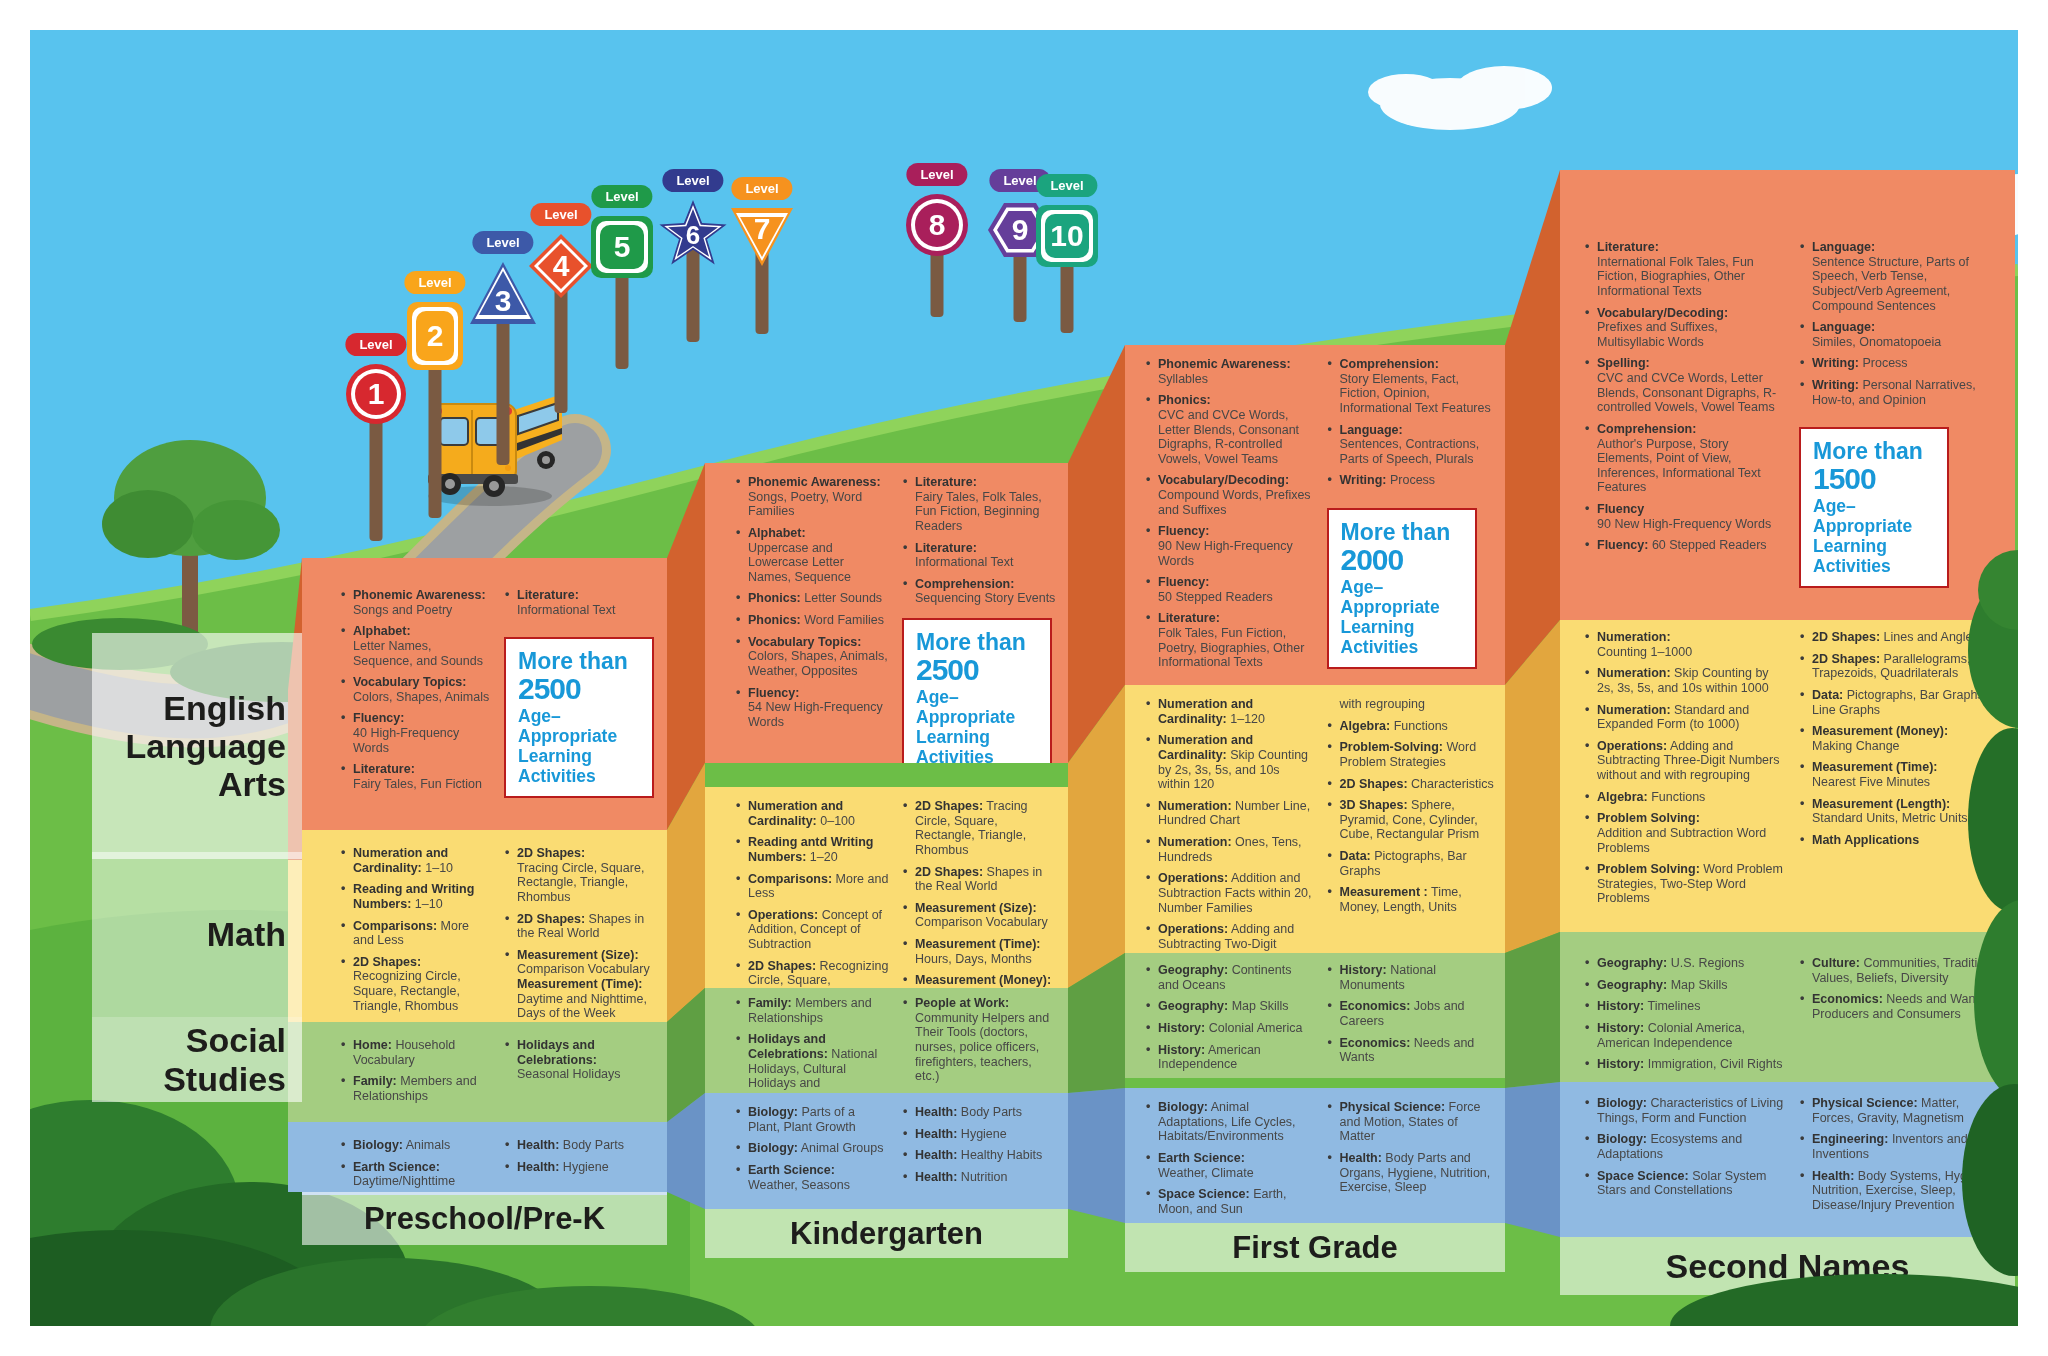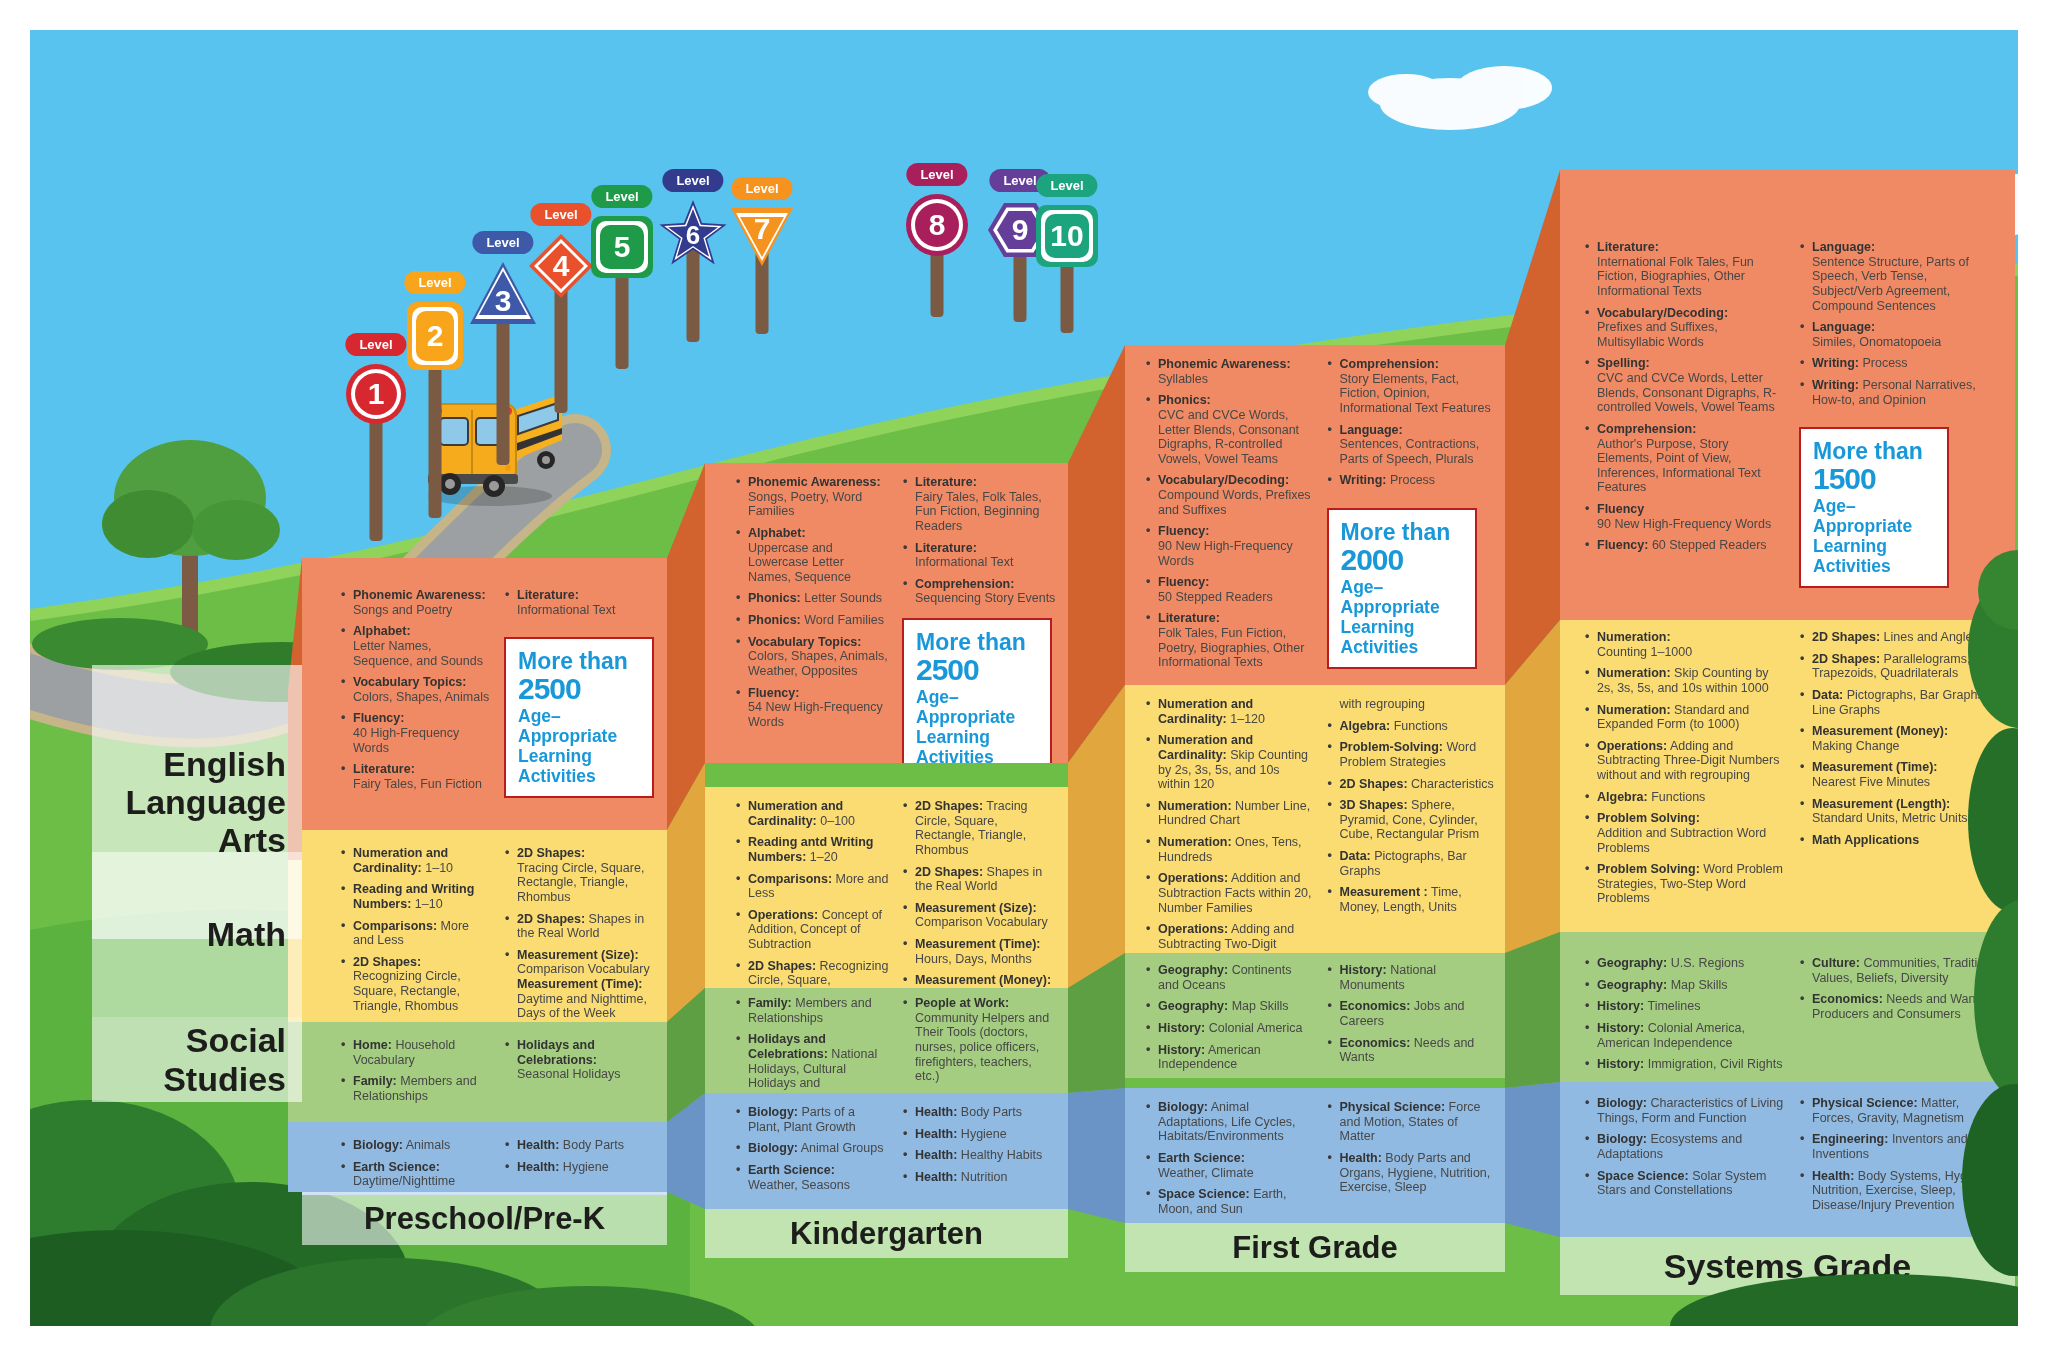--- a/index.html
+++ b/index.html
@@ -26,21 +26,21 @@
   .shp-dia{clip-path:polygon(50% 0,100% 50%,50% 100%,0 50%);}
   .shp-star{clip-path:polygon(50% 0%,63% 33%,98% 35%,70% 56%,81% 92%,50% 71%,19% 92%,30% 56%,2% 35%,37% 33%);}
   .shp-hex{clip-path:polygon(25% 5%,75% 5%,100% 50%,75% 95%,25% 95%,0% 50%);}
   .level .num{position:absolute;inset:0;display:flex;align-items:center;justify-content:center;color:#fff;font-weight:bold;font-size:30px;z-index:2;}
   .level.v-tri .num{padding-top:16px;}
   .level.v-trid .num{padding-bottom:16px;}
   .level.v-star .num{font-size:26px;}
 
   
   .rowlabel{position:absolute;left:62px;width:210px;z-index:3;display:flex;align-items:center;justify-content:flex-end;text-align:right;padding:0 16px 0 20px;box-sizing:border-box;color:#1d1d1b;font-weight:bold;font-size:34px;line-height:1.12;}
-  .rl-0{top:603px;height:274px;background:rgba(255,255,255,.62);margin-top:32px;}
+  .rl-0{top:603px;height:226px;background:rgba(255,255,255,.62);}
   .rl-1{top:822px;height:165px;background:rgba(255,255,255,.50);}
   .rl-2{top:987px;height:85px;background:rgba(255,255,255,.60);}
   .rl-3{top:1072px;height:81px;background:rgba(255,255,255,.50);}
 
   
   .grade{position:absolute;top:0;height:100%;z-index:4;}
   .g0{left:272px;width:365px;}
   .g1{left:675px;width:363px;}
   .g2{left:1095px;width:380px;}
   .g3{left:1530px;width:455px;}
@@ -547,21 +547,21 @@
             <div class="bullet"><strong>Space Science:</strong> Solar System Stars and Constellations</div>
           </div>
         <div class="col">
             <div class="bullet"><strong>Physical Science:</strong> Matter, Forces, Gravity, Magnetism</div>
             <div class="bullet"><strong>Engineering:</strong> Inventors and Inventions</div>
             <div class="bullet"><strong>Health:</strong> Body Systems, Hygiene, Nutrition, Exercise, Sleep, Disease/Injury Prevention</div>
           </div>
       </div>
     </div>
     <div class="band foot" style="top:1207px;height:58px;font-size:34px">
-        <span>Systems Grade</span>
+        <span>Second Names</span>
       </div>
   </div>
 
   <svg class="layer overlay" viewBox="0 0 1988 1296">
     <ellipse cx="1990" cy="620" rx="52" ry="78" fill="#2e7d2e"></ellipse>
     <ellipse cx="1982" cy="790" rx="44" ry="92" fill="#256f28"></ellipse>
     <ellipse cx="1992" cy="970" rx="48" ry="100" fill="#2e7d2e"></ellipse>
     <ellipse cx="1984" cy="1150" rx="52" ry="96" fill="#1f6324"></ellipse>
     <ellipse cx="1850" cy="1296" rx="210" ry="52" fill="#236a26"></ellipse>
     <ellipse cx="1988" cy="560" rx="40" ry="40" fill="#358531"></ellipse>

